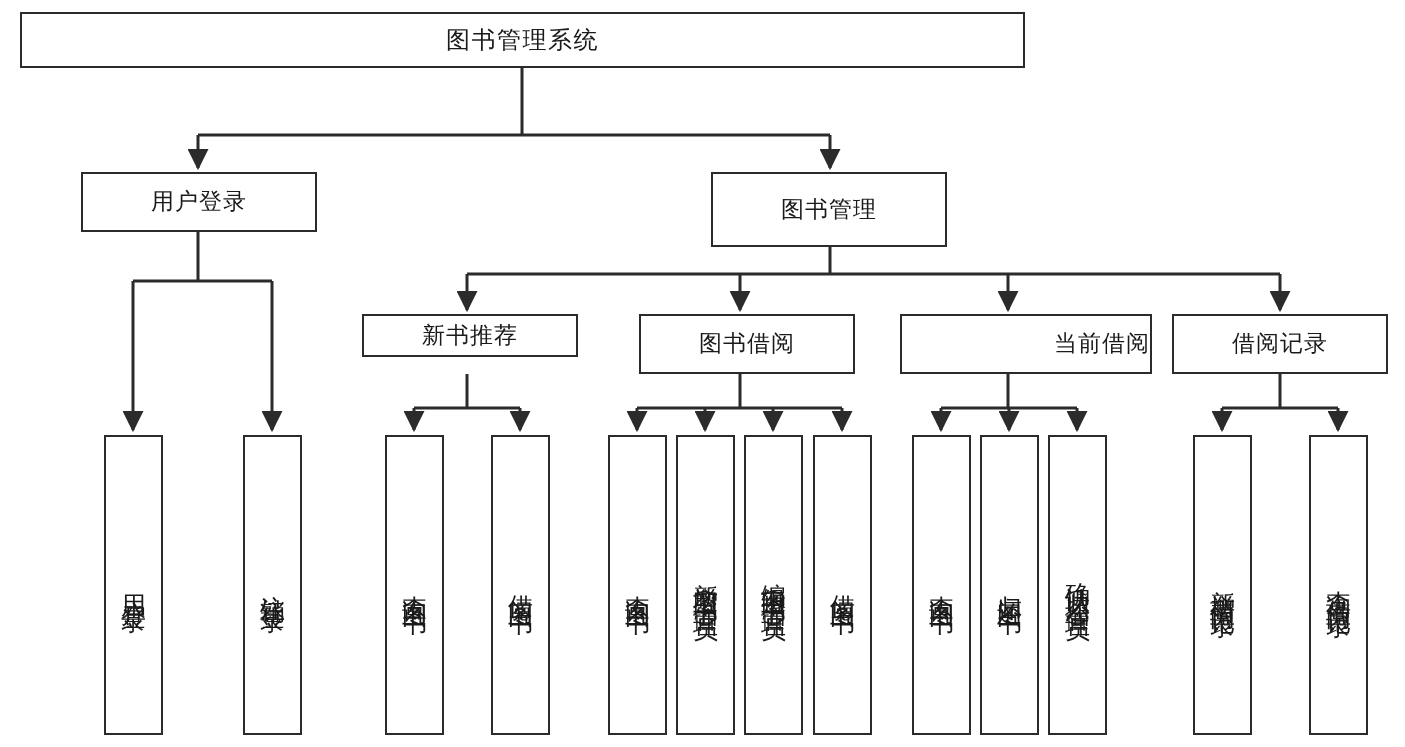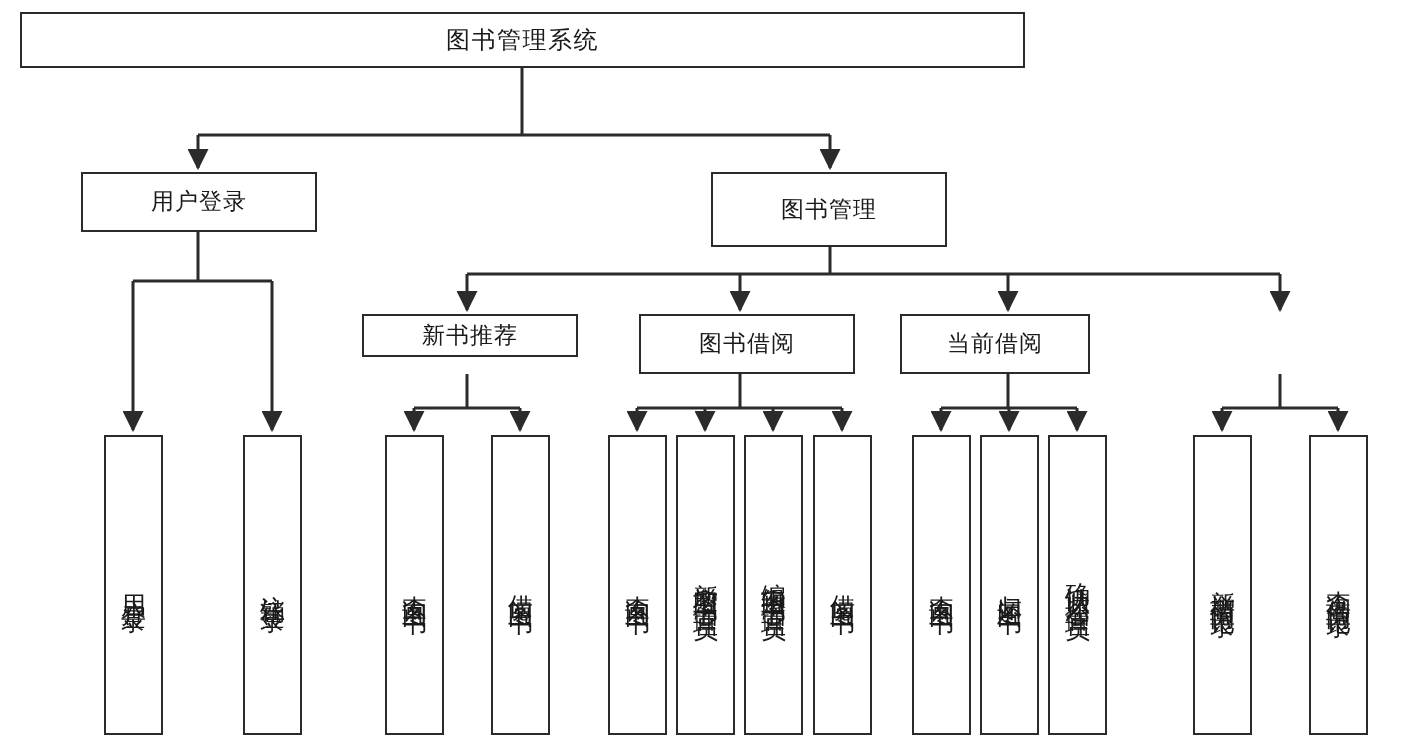--- a/index.html
+++ b/index.html
@@ -142,22 +142,25 @@
   <div class="node horiz" style="left:711px; top:172px; width:236px; height:75px;justify-content:center;">
     <span class="label">图书管理</span>
   </div>
 
   <div class="node horiz" style="left:362px; top:314px; width:216px; height:43px;">
     <span class="label">新书推荐</span>
   </div>
   <div class="node horiz" style="left:632px; top:314px; width:216px; height:60px;margin-left:7px;">
     <span class="label">图书借阅</span>
   </div>
-  <div class="node horiz" style="left:900px; top:314px; width:190px; height:60px;">
+  <div class="node horiz" style="left:900px; top:314px; width:252px; height:60px;justify-content:flex-end;">
     <span class="label">当前借阅</span>
+  </div>
+  <div class="node horiz" style="left:1172px; top:314px; width:216px; height:60px;">
+    <span class="label">借阅记录</span>
   </div>
 
   <div class="node vert" style="left:104px; top:435px; width:59px; height:300px;">
     <span class="label">用户登录</span>
   </div>
   <div class="node vert" style="left:243px; top:435px; width:59px; height:300px;">
     <span class="label">注销登录</span>
   </div>
 
   <div class="node vert" style="left:385px; top:435px; width:59px; height:300px;">

